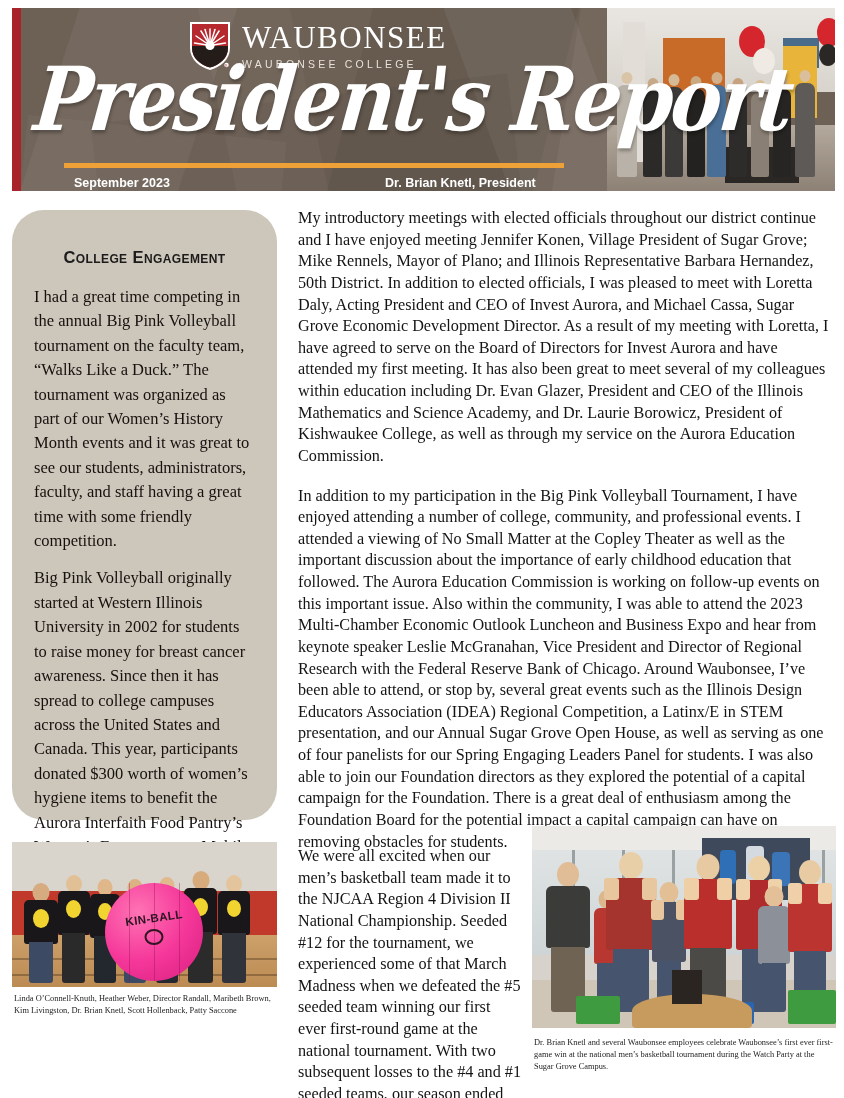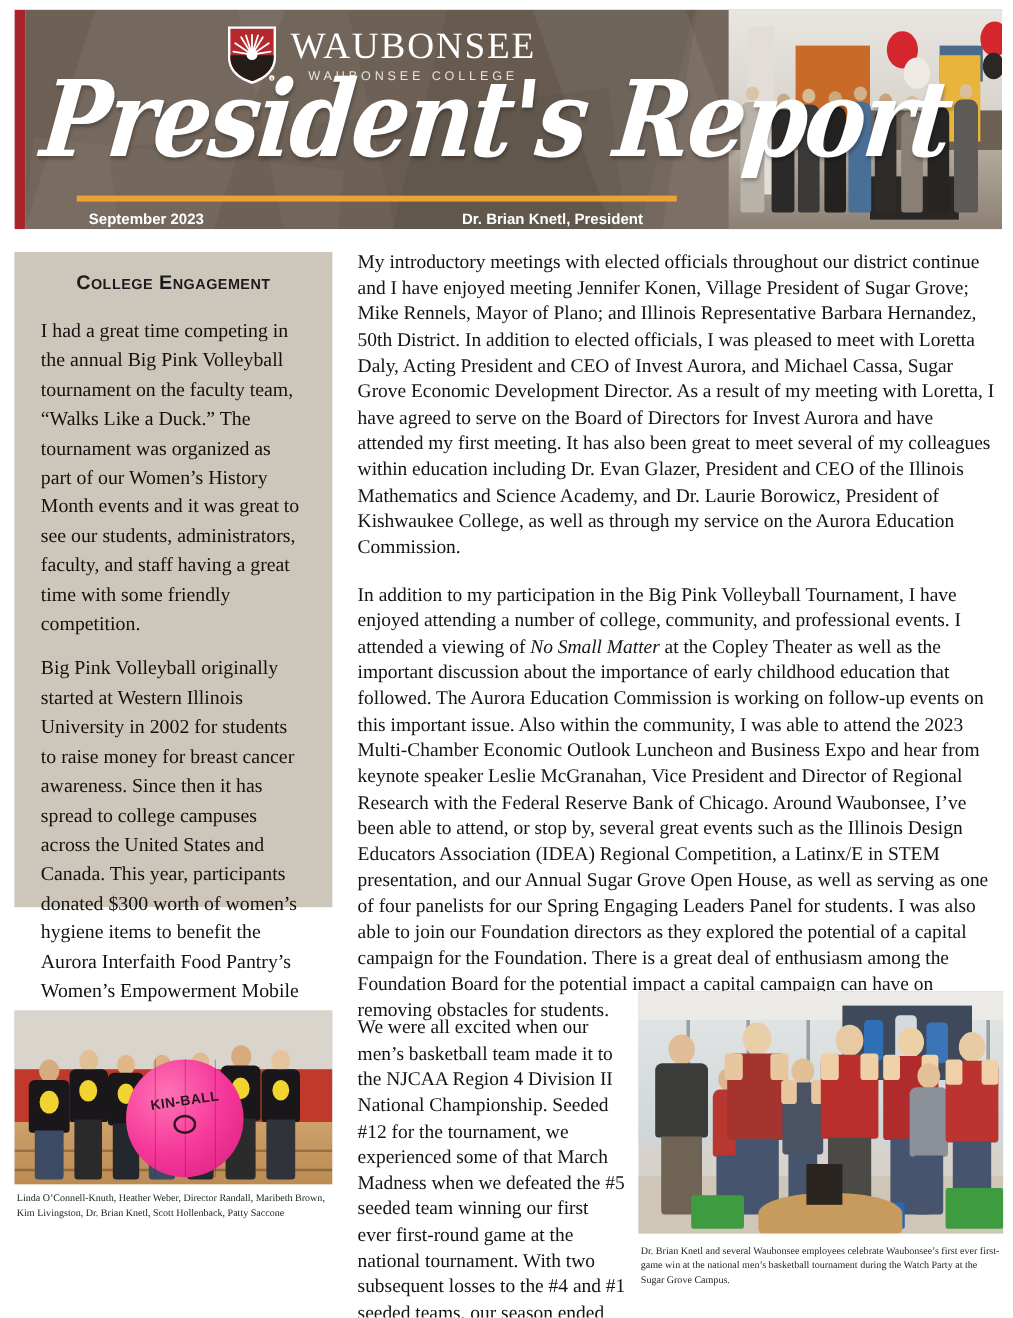--- a/index.html
+++ b/index.html
@@ -52,21 +52,21 @@
   
   .logo-wrap {
     position: absolute;
     left: 176px; top: 12px;
     display: flex;
     align-items: center;
     gap: 10px;
     z-index: 5;
   }
   .shield { width: 44px; height: 52px; display:block; }
-  .logo-text { display: flex; flex-direction: column; align-items: center; line-height: 1; }
+  .logo-text { display: flex; flex-direction: column; align-items: flex-start; line-height: 1; }
   .logo-main {
     font-family: "Liberation Serif", "DejaVu Serif", serif;
     font-size: 31px;
     color: #ffffff;
     letter-spacing: 1.5px;
   }
   .logo-sub {
     font-family: "Liberation Sans", sans-serif;
     font-size: 10.5px;
     color: #e8e2da;
@@ -141,24 +141,25 @@
   .person { position:absolute; bottom:14px; border-radius:7px 7px 2px 2px; }
   .ptop { position:absolute; top:-13px; left:50%; transform:translateX(-50%); width:11px; height:12px; border-radius:50%; }
   .hp-table { position:absolute; left:118px; bottom:8px; width:74px; height:36px; background:#2a2724; }
 
   
   .sidebar {
     position: absolute;
     left: 12px;
     top: 210px;
     width: 265px;
-    height: 546px;
+    height: 610px;
     background: #cdc6ba;
     box-sizing: border-box;
-    padding: 17px 22px 10px 22px;
+    padding: 38px 22px 10px 22px;
+    border-radius: 32px;
   }
   .sidebar h2 {
     margin: 0 0 18px 0;
     text-align: center;
     font-family: "Liberation Sans", sans-serif;
     font-weight: bold;
     font-size: 16.5px;
     letter-spacing: 0.4px;
     color: #1b1b1b;
     font-variant: small-caps;
@@ -183,21 +184,21 @@
     width: 538px;
   }
   .main p {
     margin: 0 0 18px 0;
     font-size: 16.2px;
     line-height: 1.335;
     text-align: left;
     color: #141414;
   }
   .main p.last { margin-bottom: 0; }
-  .it { font-style: italic; }
+  .it { }
 
   
   .bball-col {
     position: absolute;
     left: 298px;
     top: 846px;
     width: 224px;
   }
   .bball-col p {
     margin: 0;

